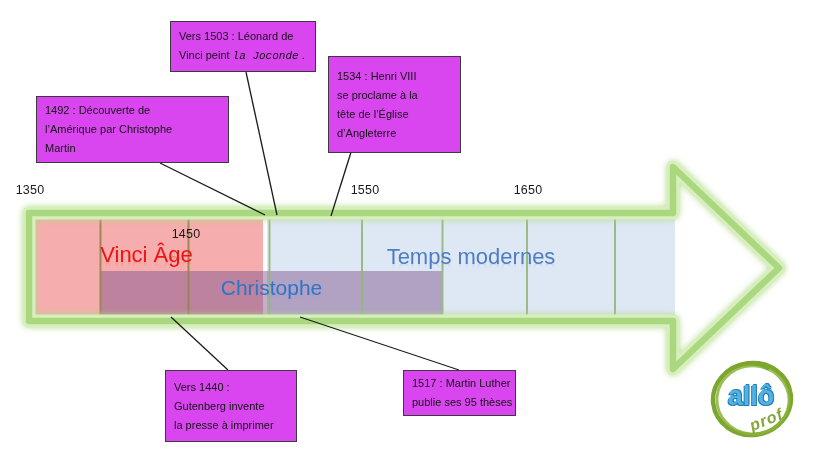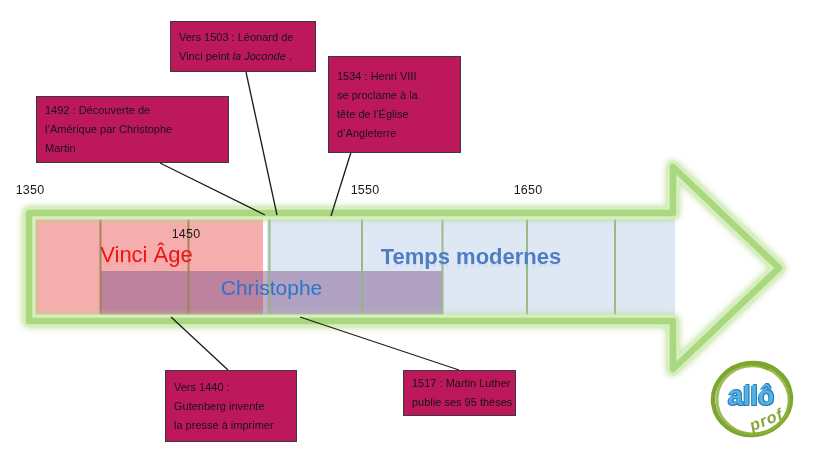--- a/index.html
+++ b/index.html
@@ -13,30 +13,30 @@
   .year{
     position:absolute;top:183px;width:60px;text-align:center;
     font-size:12.5px;color:#1a1a1a;letter-spacing:.2px;
   }
   
   .period{
     position:absolute;text-align:center;
     -webkit-box-reflect: below -13px linear-gradient(transparent 55%, rgba(0,0,0,.35));
   }
   .period.moyen{left:30px;width:233px;top:242px;font-size:22px;color:#ee1414;}
-  .period.temps{left:267px;width:408px;top:244px;font-size:22px;color:#4e7dc5;font-weight:bold;}
+  .period.temps{left:267px;width:408px;top:244px;font-size:22px;color:#4e7dc5;}
   .period.renai{left:101px;width:341px;top:276px;font-size:21px;color:#2e74c9;}
   
   .callout{
-    position:absolute;background:#be185d;border:1.3px solid #3b3b3b;
+    position:absolute;background:#d946ef;border:1.3px solid #3b3b3b;
     box-sizing:border-box;display:flex;flex-direction:column;justify-content:center;
     padding:18px 8px;font-size:11px;line-height:19px;color:#141414;white-space:nowrap;
   }
   .callout .ln{white-space:nowrap;}
-  .callout .it{font-style:italic;}
+  .callout .it{font-style:italic;font-family:Liberation Mono, monospace;}
   
   .logo{position:absolute;left:705px;top:355px;width:98px;height:96px;}
   .logo .word1{
     position:absolute;left:0;top:26px;width:92px;text-align:center;
     font-size:27px;font-weight:bold;color:#4fb3e6;letter-spacing:0px;
     text-shadow:1px 1px 0 #2a7cb4, -1px 1px 0 #2a7cb4, 1px -1px 0 #2a7cb4;
   }
   .logo .word2{
     position:absolute;left:44px;top:56px;font-size:16px;font-weight:bold;font-style:italic;
     color:#85a63b;transform:rotate(-22deg);letter-spacing:1px;

